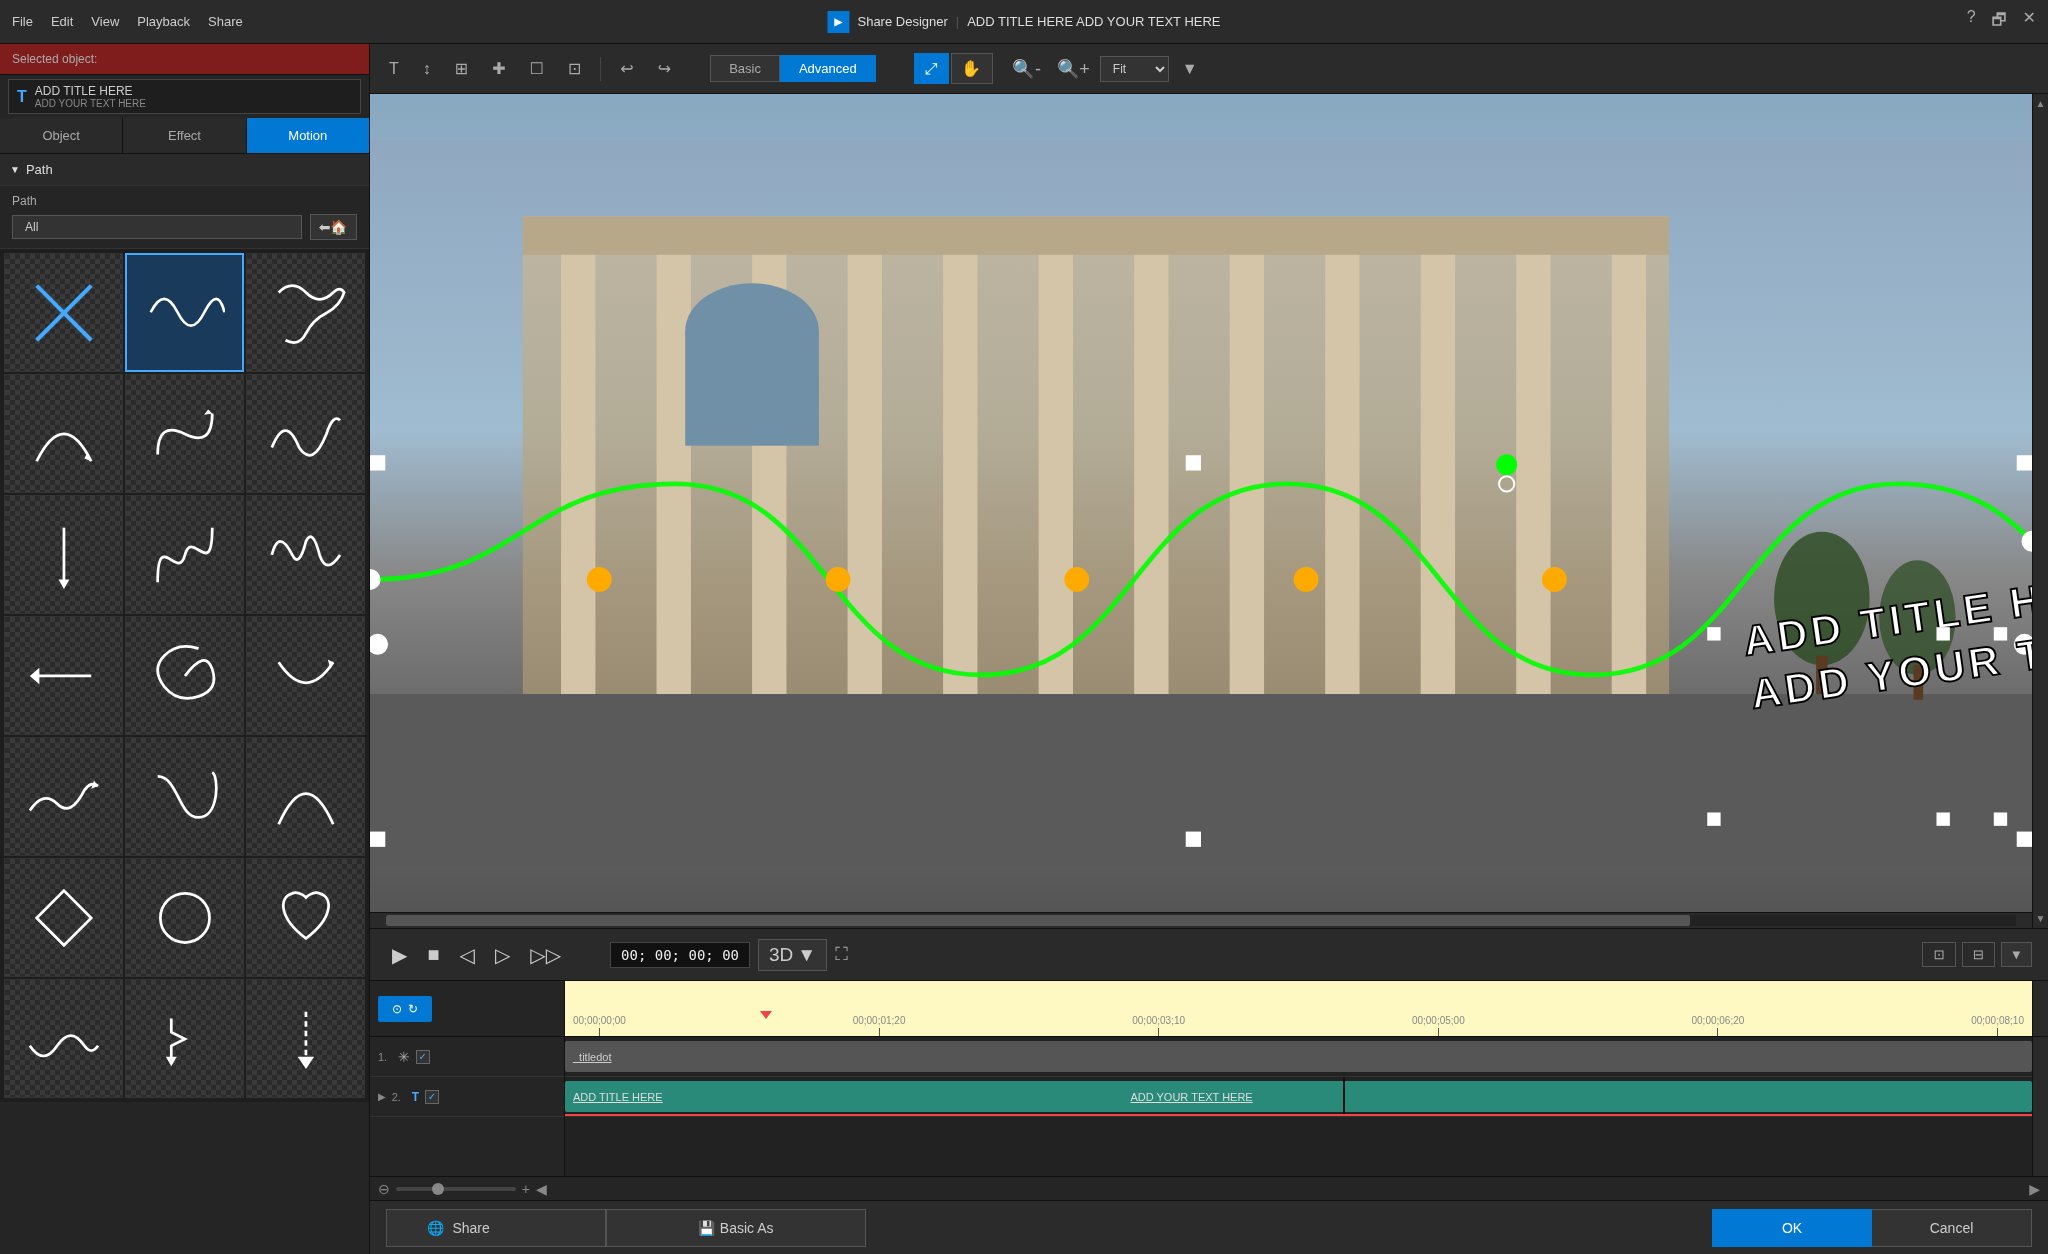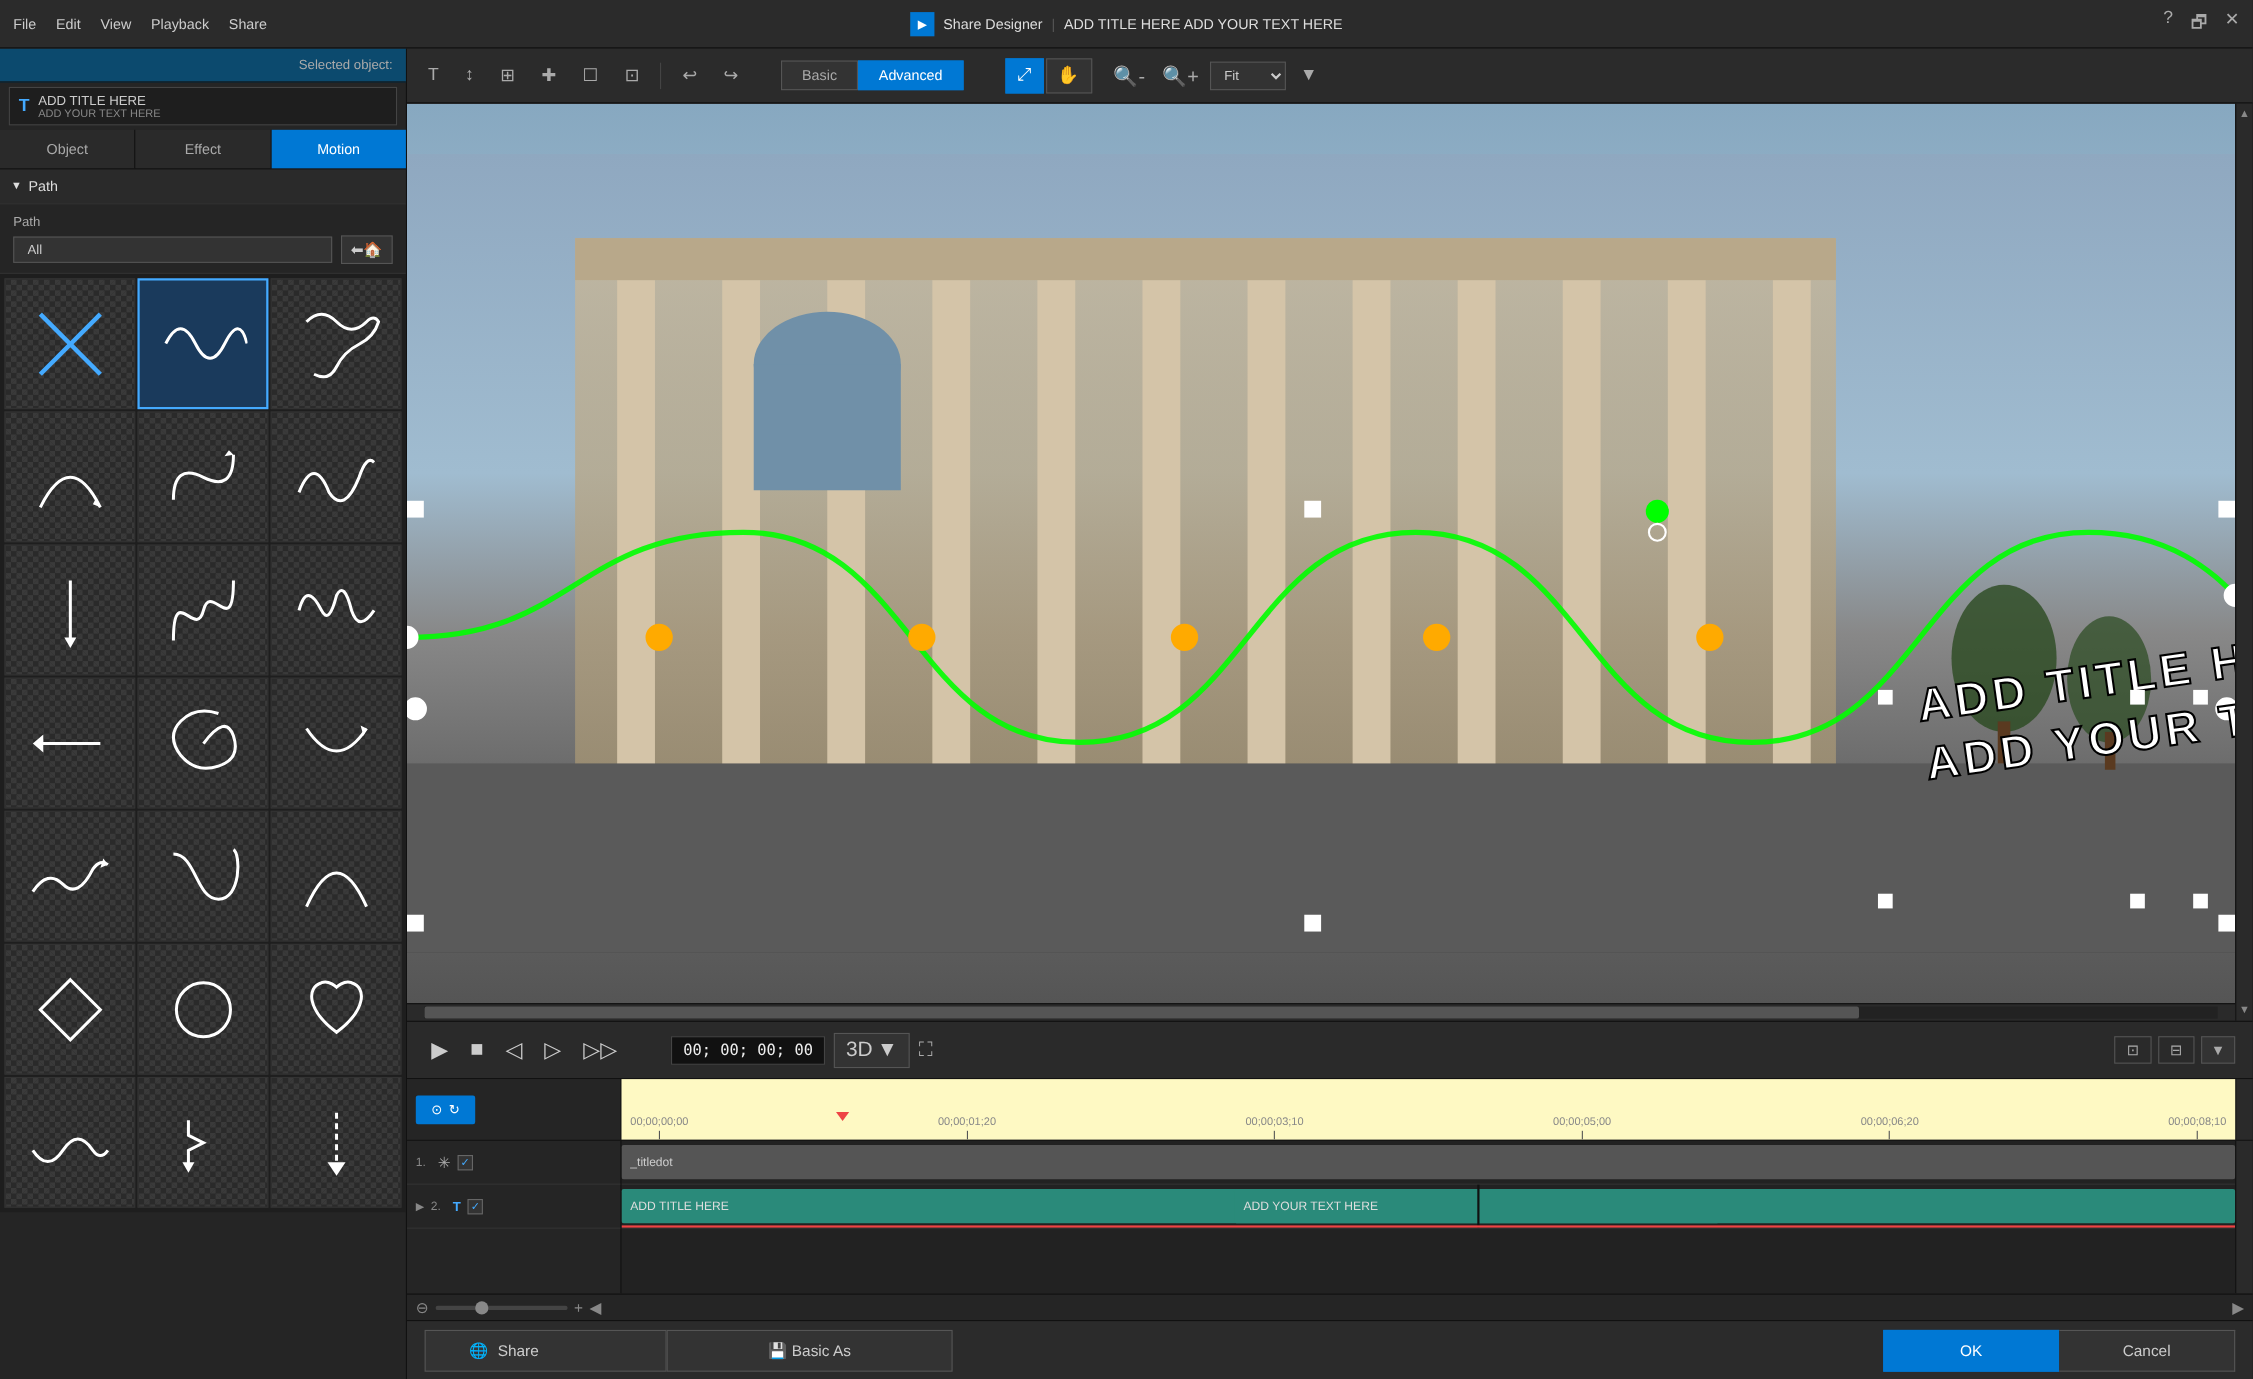--- a/index.html
+++ b/index.html
@@ -58,25 +58,24 @@
       width: 370px;
       background: #252525;
       border-right: 1px solid #111;
       display: flex;
       flex-direction: column;
       flex-shrink: 0;
     }
 
     .selected-object-bar {
       padding: 8px 12px;
-      background: #0c4a6e;
+      background: #7f1d1d;
       border-bottom: 1px solid #111;
       font-size: 12px;
       color: #aaa;
-      text-align: right;
     }
     .selected-object-content {
       padding: 4px 8px;
       display: flex;
       align-items: center;
       gap: 8px;
       background: #1e1e1e;
       margin: 4px 8px;
       border: 1px solid #444;
     }
@@ -524,20 +523,21 @@
       position: absolute;
       top: 4px;
       bottom: 4px;
       border-radius: 2px;
       display: flex;
       align-items: center;
       padding: 0 8px;
       font-size: 11px;
       overflow: hidden;
       white-space: nowrap;
+      text-decoration: underline;
     }
     .clip-titledot {
       left: 0; right: 0;
       background: #555;
       color: #ccc;
     }
     .clip-title {
       left: 0;
       width: 68%;
       background: #2a8a7a;

